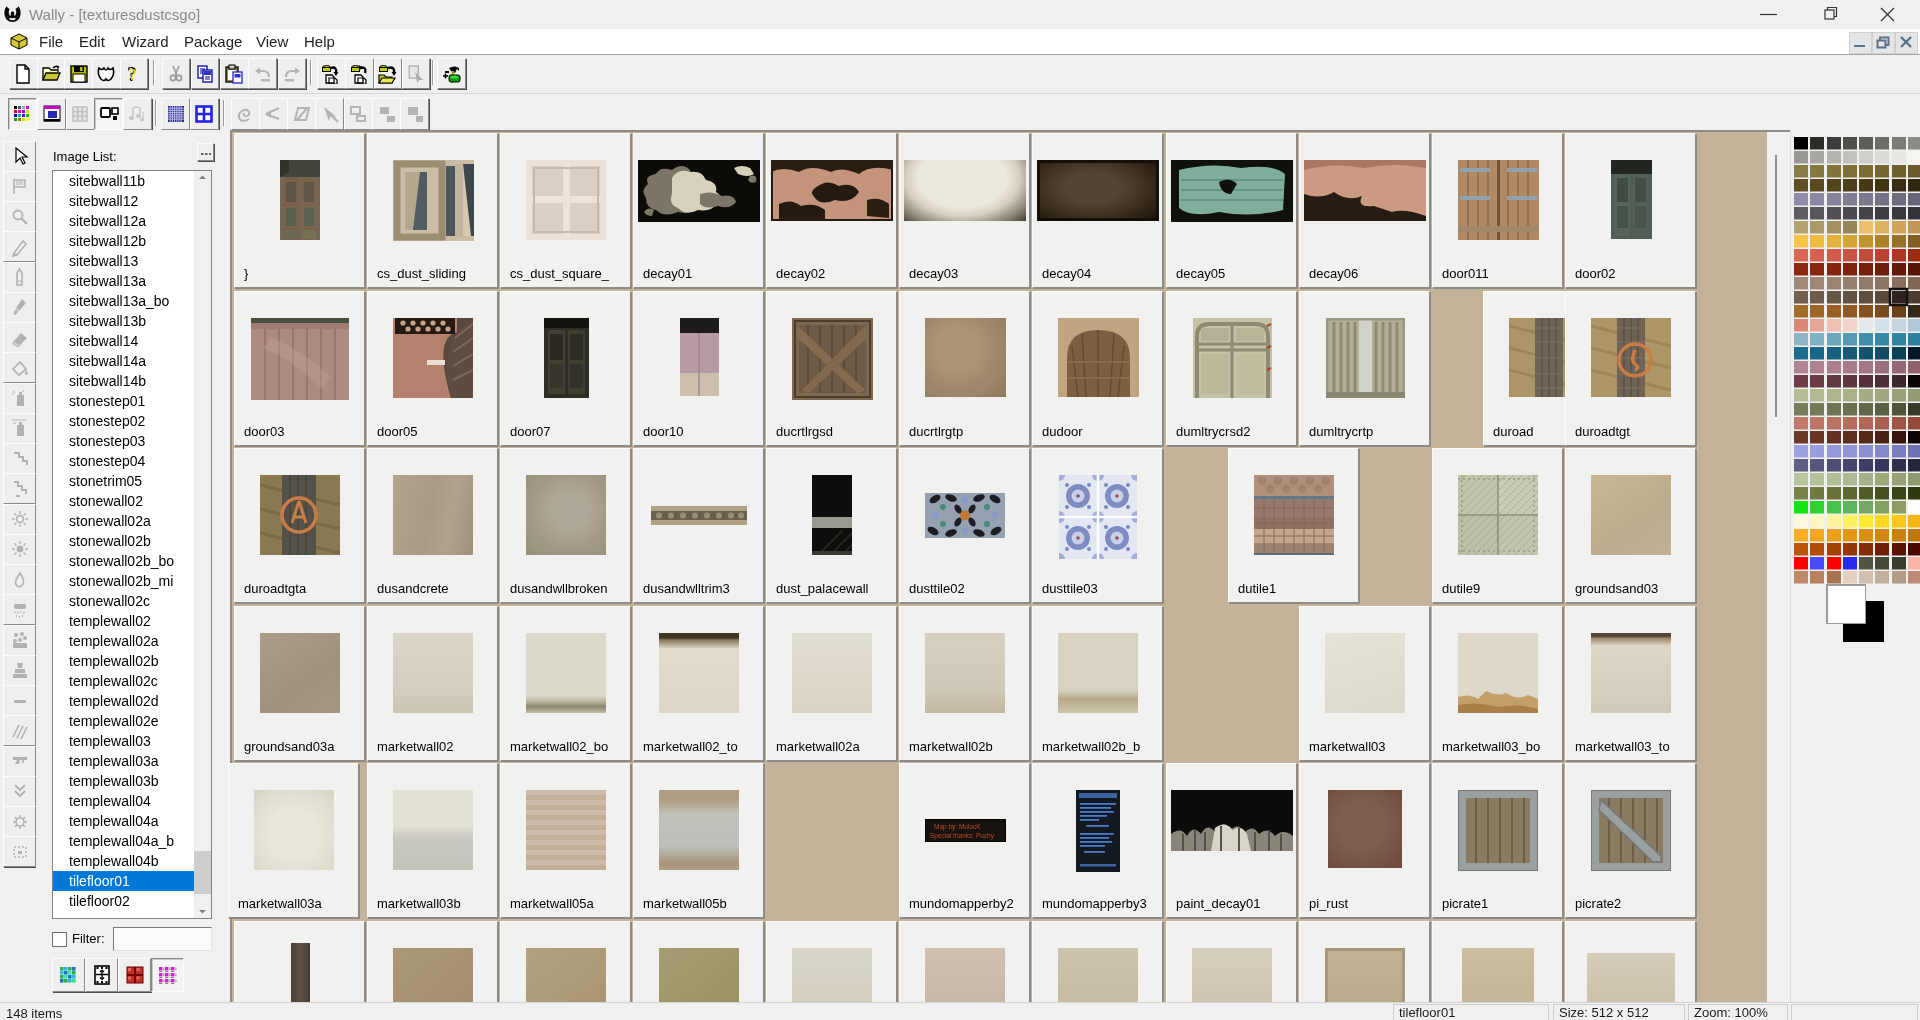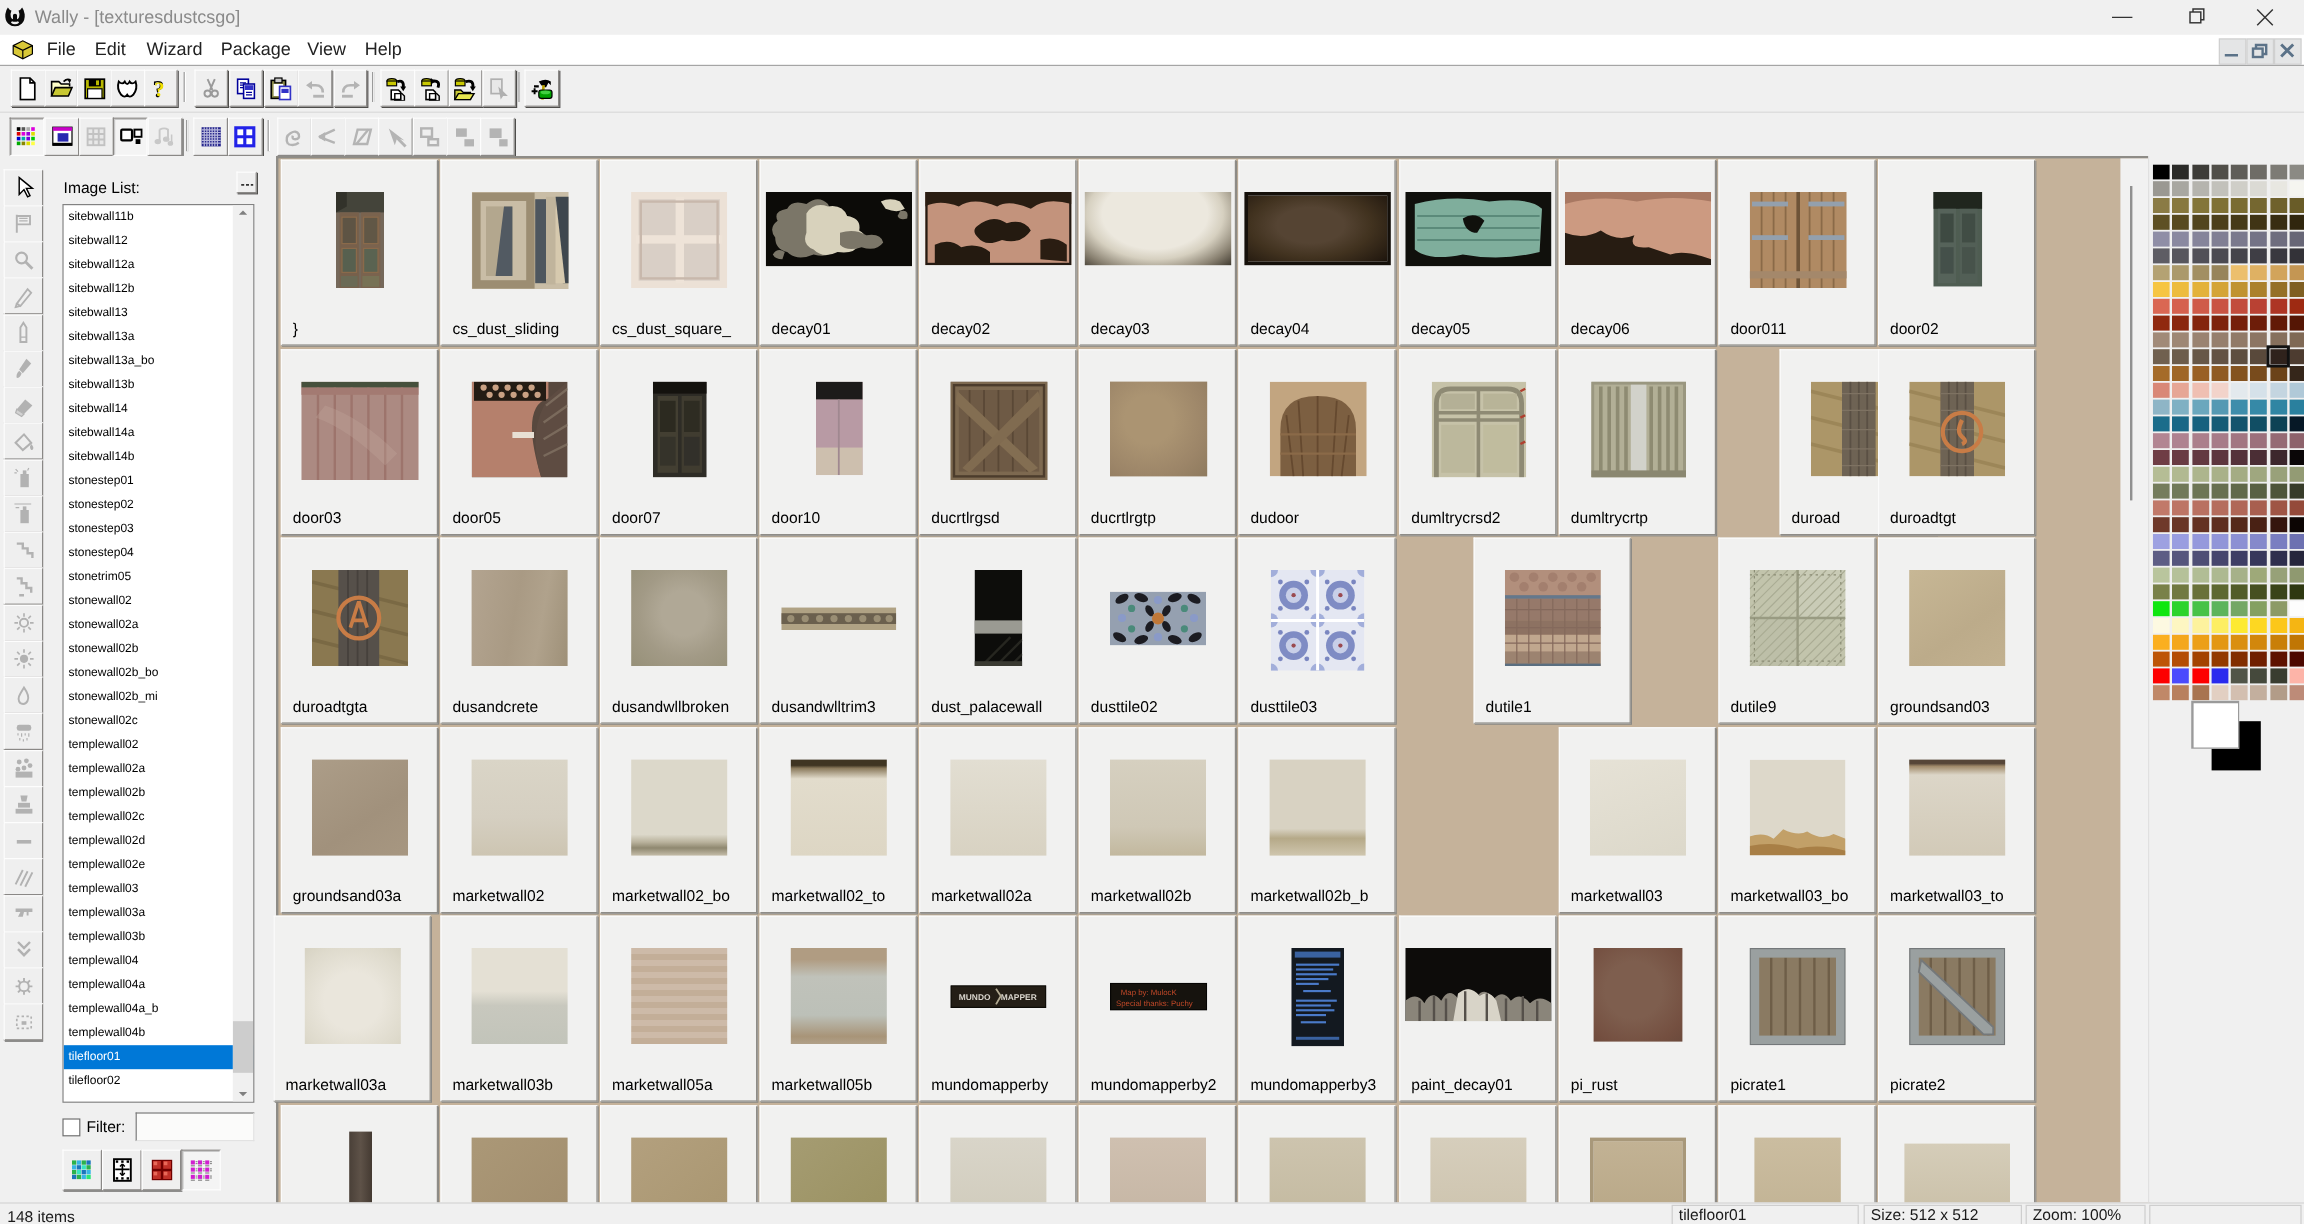--- a/index.html
+++ b/index.html
@@ -11,21 +11,21 @@
 #menu .mi{position:absolute;top:4px;font-size:15px;color:#222}
 #tb1{position:absolute;left:0;top:55px;width:1920px;height:38px;background:#f0f0f0}
 #tb2{position:absolute;left:0;top:93px;width:1920px;height:37px;background:#f0f0f0;border-top:1px solid #dadada}
 .tb{position:absolute;background:#efefef;border:1px solid;border-color:#fdfdfd #8a8886 #8a8886 #fdfdfd;box-shadow:1px 1px 0 #4e4d4b;display:flex;align-items:center;justify-content:center}
 .tb.p{border-color:#8a8886 #fdfdfd #fdfdfd #8a8886;box-shadow:inset 1px 1px 0 #c8c8c8;background:#f4f4f4}
 .cell{position:absolute;width:129px;height:153px;background:#f1f1f0;border:1px solid;border-color:#fbfbfb #8e8c87 #8e8c87 #fbfbfb;box-shadow:1px 1px 0 #8c8a85}
 .cell .lb{position:absolute;left:9px;top:132px;font-size:13px;color:#000;white-space:nowrap}
 .th{position:absolute;overflow:hidden}
 #ilpanel{position:absolute;left:36px;top:130px;width:192px;height:872px;background:#f0f0f0}
 #lbox{position:absolute;left:16px;top:40px;width:158px;height:747px;background:#fff;border:1px solid #828282;overflow:hidden}
-.li{height:20px;line-height:20px;font-size:10px;color:#000;padding-left:4px;white-space:nowrap}
+.li{height:20px;line-height:20px;font-size:14px;color:#000;padding-left:16px;white-space:nowrap}
 .li.sel{background:#0078d7;color:#fff}
 #lsb{position:absolute;right:0;top:0;width:17px;height:747px;background:#f0f0f0}
 #browse{position:absolute;left:230px;top:130px;width:1560px;height:872px;background:#c5b29a;border-top:2px solid #8e8c87;border-left:2px solid #8e8c87}
 #palpanel{position:absolute;left:1790px;top:130px;width:130px;height:872px;background:#f0f0f0;border-left:1px solid #e0e0e0}
 #status{position:absolute;left:0;top:1002px;width:1920px;height:18px;background:#f0f0f0;border-top:1px solid #d4d4d4;font-size:13px;color:#1a1a1a}
 .sp{position:absolute;top:1px;height:15px;border:1px solid #cecece;background:#f0f0f0;font-size:13px;padding:0 0 0 5px;line-height:15px}
 
 </style></head><body>
 <div id="app">
 <div id="title">
@@ -1131,29 +1131,20 @@
       <div class="th" style="left:25px;top:26px;width:80px;height:80px;background:linear-gradient(#e4e0d4 0 45%,#c8c8be 60%,#c2c4ba)"></div>
       <span class="lb">marketwall03b</span>
     </div>
     <div class="cell" style="left:500px;top:763px">
       <div class="th" style="left:25px;top:26px;width:80px;height:80px;background:repeating-linear-gradient(#cdbaa8 0 5px,#c3ae98 5px 10px)"></div>
       <span class="lb">marketwall05a</span>
     </div>
     <div class="cell" style="left:633px;top:763px">
       <div class="th" style="left:25px;top:26px;width:80px;height:80px;background:linear-gradient(#b09c82 0 12%,#c0c2ba 30%,#bcc0b8 70%,#a89478 92%,#b0a088)"></div>
       <span class="lb">marketwall05b</span>
-    </div>
-    <div class="cell" style="left:766px;top:763px">
-      <div class="th" style="left:25px;top:57px;width:80px;height:19px"><svg width="80" height="19">
-          <rect width="80" height="19" fill="#241e16" stroke="#0c0a06" stroke-width="2"></rect>
-          <text x="7" y="12" font-family="Liberation Sans" font-size="7" font-weight="bold" fill="#d8d4cc">MUNDO</text>
-          <text x="42" y="12" font-family="Liberation Sans" font-size="7" font-weight="bold" fill="#d8d4cc">MAPPER</text>
-          <path d="M38 3 L42 9 L38 16" stroke="#b0a890" stroke-width="1.5" fill="none"></path>
-        </svg></div>
-      <span class="lb">mundomapperby</span>
     </div>
     <div class="cell" style="left:899px;top:763px">
       <div class="th" style="left:25px;top:55px;width:81px;height:23px"><svg width="81" height="23">
           <rect width="81" height="23" fill="#16130e" stroke="#060504" stroke-width="2"></rect>
           <text x="9" y="10" font-family="Liberation Sans" font-size="6.5" fill="#c04828">Map by:   MulocK</text>
           <text x="5" y="19" font-family="Liberation Sans" font-size="6.5" fill="#c04828">Special thanks:   Puchy</text>
         </svg></div>
       <span class="lb">mundomapperby2</span>
     </div>
     <div class="cell" style="left:1032px;top:763px">

